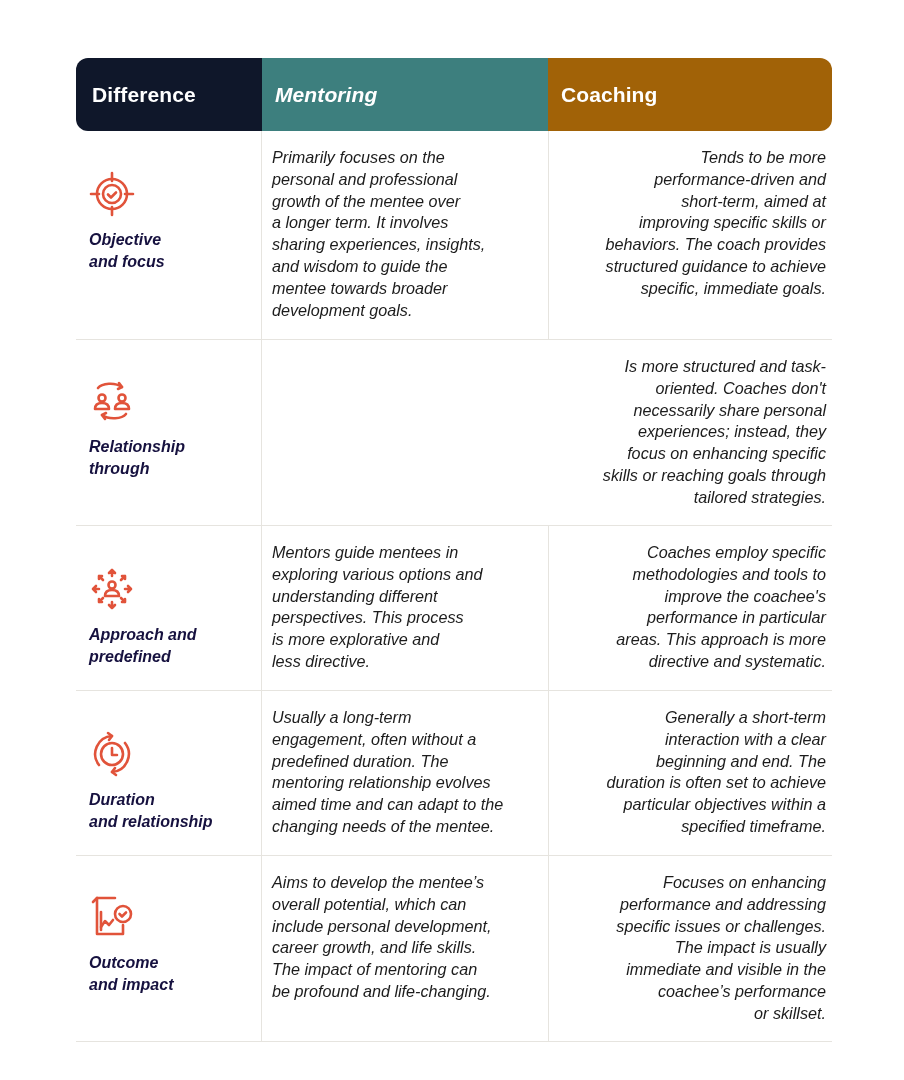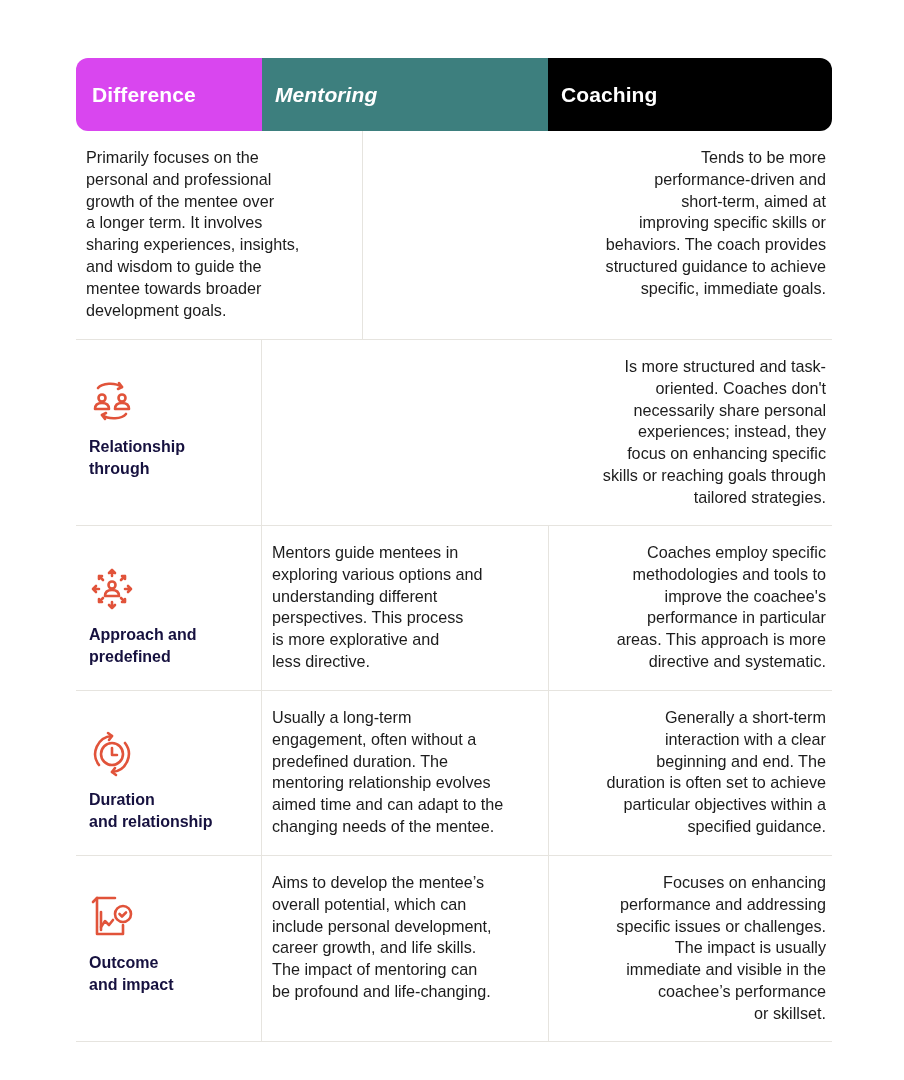--- a/index.html
+++ b/index.html
@@ -11,28 +11,28 @@
       position: absolute; left: 76px; top: 58px; width: 756px;
     }
     .header {
       display: flex; height: 73px; border-radius: 12px; overflow: hidden;
     }
     .hcell {
       display: flex; align-items: center; color: #ffffff;
       font-weight: 700; font-size: 21px; padding-left: 16px; box-sizing: border-box;
       letter-spacing: 0.1px;
     }
-    .h0 { width: 186px; background: #d946ef; }
+    .h0 { width: 186px; background: #0f172a; }
     .h1 { width: 286px; background: #3d7f7e; padding-left: 13px; font-style: italic; }
-    .h2 { flex: 1; background: #000000; padding-left: 13px; }
+    .h2 { flex: 1; background: #a16207; padding-left: 13px; }
 
     .row {
       display: flex; border-bottom: 1.5px solid #e6e4df; box-sizing: border-box;
     }
-    .cell { box-sizing: border-box; }
+    .cell { box-sizing: border-box; font-style: italic; }
     .c0 { width: 186px; padding: 0 0 0 13px; border-right: 1.5px solid #e6e4df; }
     .c1 { width: 287px; padding: 16px 8px 0 10px; border-right: 1.5px solid #e6e4df; }
     .c2 { flex: 1; padding: 16px 6px 0 10px; text-align: right; }
 
     .txt {
       font-size: 16.2px; line-height: 21.8px; color: #1c1c1c; white-space: pre-line;
     }
     .icon { width: 46px; height: 46px; display: block; }
     .label {
       font-weight: 700; font-size: 16px; line-height: 21.5px; color: #16113f;
@@ -43,20 +43,30 @@
 <body>
 
 <div class="table">
   <div class="header">
     <div class="hcell h0">Difference</div>
     <div class="hcell h1">Mentoring</div>
     <div class="hcell h2">Coaching</div>
   </div>
 
   <div class="row" style="height:209px;">
+    <div class="cell c0" style="padding-top:40px;">
+      <svg class="icon" viewBox="0 0 46 46" fill="none" stroke="#e1533a" stroke-width="2.6" stroke-linecap="round" stroke-linejoin="round">
+        <circle cx="23" cy="23" r="15"></circle>
+        <circle cx="23" cy="23" r="9"></circle>
+        <path d="M23 2v8M23 36v8M2 23h8M36 23h8"></path>
+        <path d="M19 23.5l3 3 5-5"></path>
+      </svg>
+      <div class="label">Objective
+and focus</div>
+    </div>
     <div class="cell c1">
         <div class="txt">Primarily focuses on the
 personal and professional
 growth of the mentee over
 a longer term. It involves
 sharing experiences, insights,
 and wisdom to guide the
 mentee towards broader
 development goals.</div>
       </div>
@@ -152,21 +162,21 @@
 mentoring relationship evolves
 aimed time and can adapt to the
 changing needs of the mentee.</div>
       </div>
     <div class="cell c2">
         <div class="txt">Generally a short-term
 interaction with a clear
 beginning and end. The
 duration is often set to achieve
 particular objectives within a
-specified guidance.</div>
+specified timeframe.</div>
       </div>
   </div>
 
   <div class="row" style="height:186px;">
     <div class="cell c0" style="padding-top:38px;">
       <svg class="icon" viewBox="0 0 46 46" fill="none" stroke="#e1533a" stroke-width="2.6" stroke-linecap="round" stroke-linejoin="round">
         <path d="M26 4H8v36h26V31"></path>
         <path d="M8 4l-4 4"></path>
         <path d="M12 36V18"></path>
         <path d="M12 33l4-6 4 4 4-5"></path>

